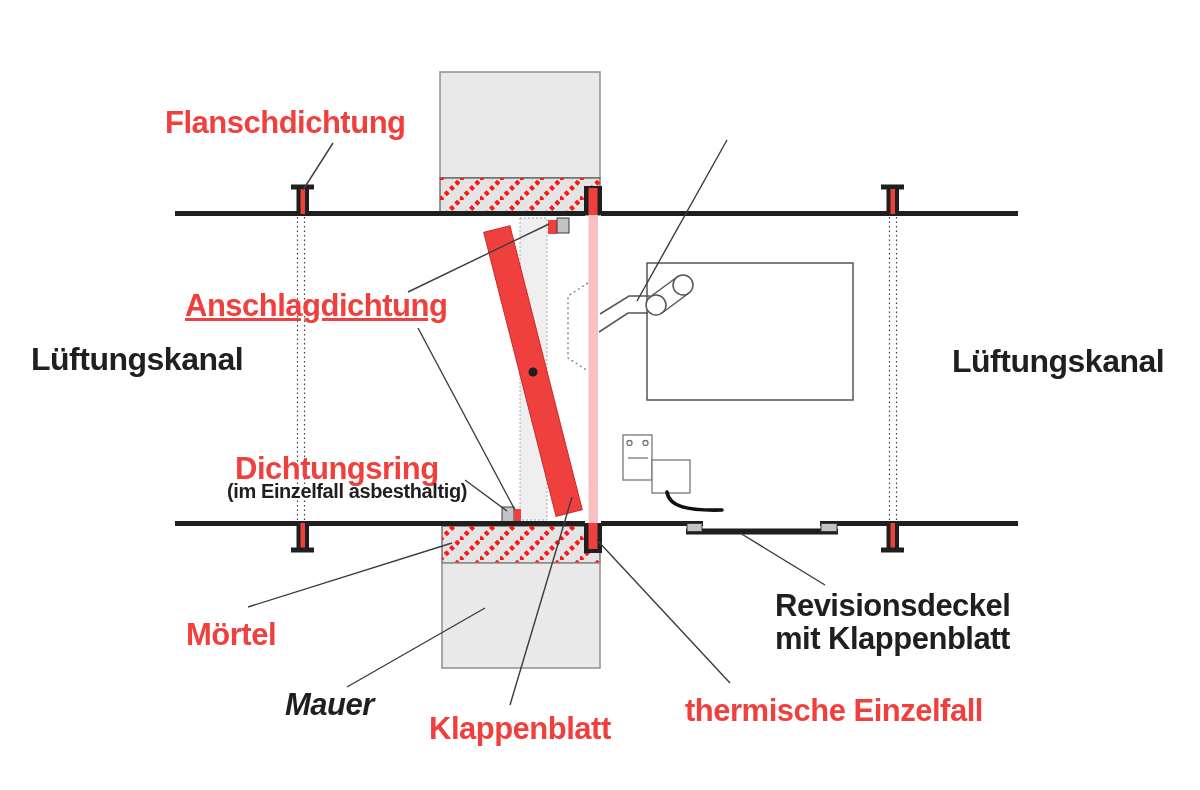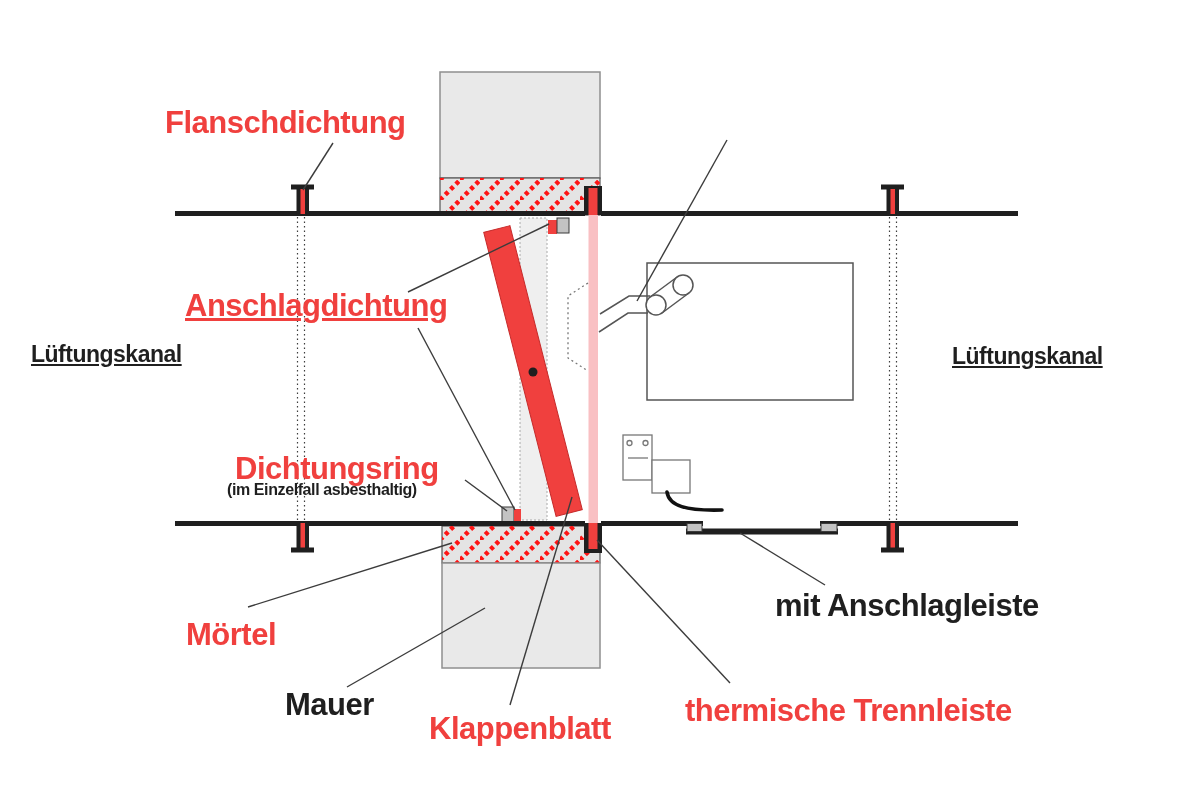--- a/index.html
+++ b/index.html
@@ -7,22 +7,22 @@
     position:relative;width:1200px;height:790px;background:#ffffff;
     font-family:"Liberation Sans", sans-serif;overflow:hidden;
   }
   svg{position:absolute;left:0;top:0;}
   .lbl{
     position:absolute;font-weight:bold;white-space:nowrap;line-height:1.08;
     font-size:31px;letter-spacing:-0.5px;
   }
   .red{color:var(--red);}
   .blk{color:var(--ink);}
-  .note{font-size:16px;letter-spacing:-0.4px;}
-  .kanal{font-size:23px;text-decoration:underline;}
+  .note{font-size:20px;letter-spacing:-0.4px;}
+  .kanal{font-size:32px;}
 
   
   .f-wall{fill:var(--wall);stroke:var(--wallline);stroke-width:1.5;}
   .f-hatchbg{fill:var(--hatch_bg);stroke:#555;stroke-width:1.2;}
   .f-red{fill:var(--red);}
   .f-red-b{fill:var(--red);stroke:#c62b2b;stroke-width:1;}
   .f-pink{fill:var(--pink);}
   .f-ink{fill:var(--ink);}
   .f-metal{fill:var(--metal);stroke:#3a3a3a;stroke-width:1;}
   .s-duct{stroke:var(--ink);stroke-width:5;}
@@ -164,20 +164,21 @@
     </g>
   </svg>
 
   <div class="lbl red" style="left:165px;top:106px;">Flanschdichtung</div>
   <div class="lbl red" style="left:185px;top:289px;text-decoration:underline;">Anschlagdichtung</div>
   <div class="lbl blk kanal" style="left:31px;top:342px;">Lüftungskanal</div>
   <div class="lbl blk kanal" style="left:952px;top:344px;">Lüftungskanal</div>
   <div class="lbl red" style="left:235px;top:452px;">Dichtungsring</div>
   <div class="lbl blk note" style="left:227px;top:481px;">(im Einzelfall asbesthaltig)</div>
   <div class="lbl red" style="left:186px;top:606px;margin-top:12px;">Mörtel</div>
-  <div class="lbl blk" style="left:285px;top:688px;">Mauer</div>
+  <div class="lbl blk" style="left:285px;top:688px;font-style:italic;">Mauer</div>
   <div class="lbl red" style="left:415px;top:712px;margin-left:14px;">Klappenblatt</div>
-  <div class="lbl red" style="left:685px;top:694px;">thermische Trennleiste</div>
+  <div class="lbl red" style="left:685px;top:694px;">thermische Einzelfall</div>
   <div class="lbl blk" style="left:775px;top:589px;">
-    <div>mit Anschlagleiste</div>
+    <div>Revisionsdeckel</div>
+    <div>mit Klappenblatt</div>
   </div>
 
 </div>
 
 </body></html>

